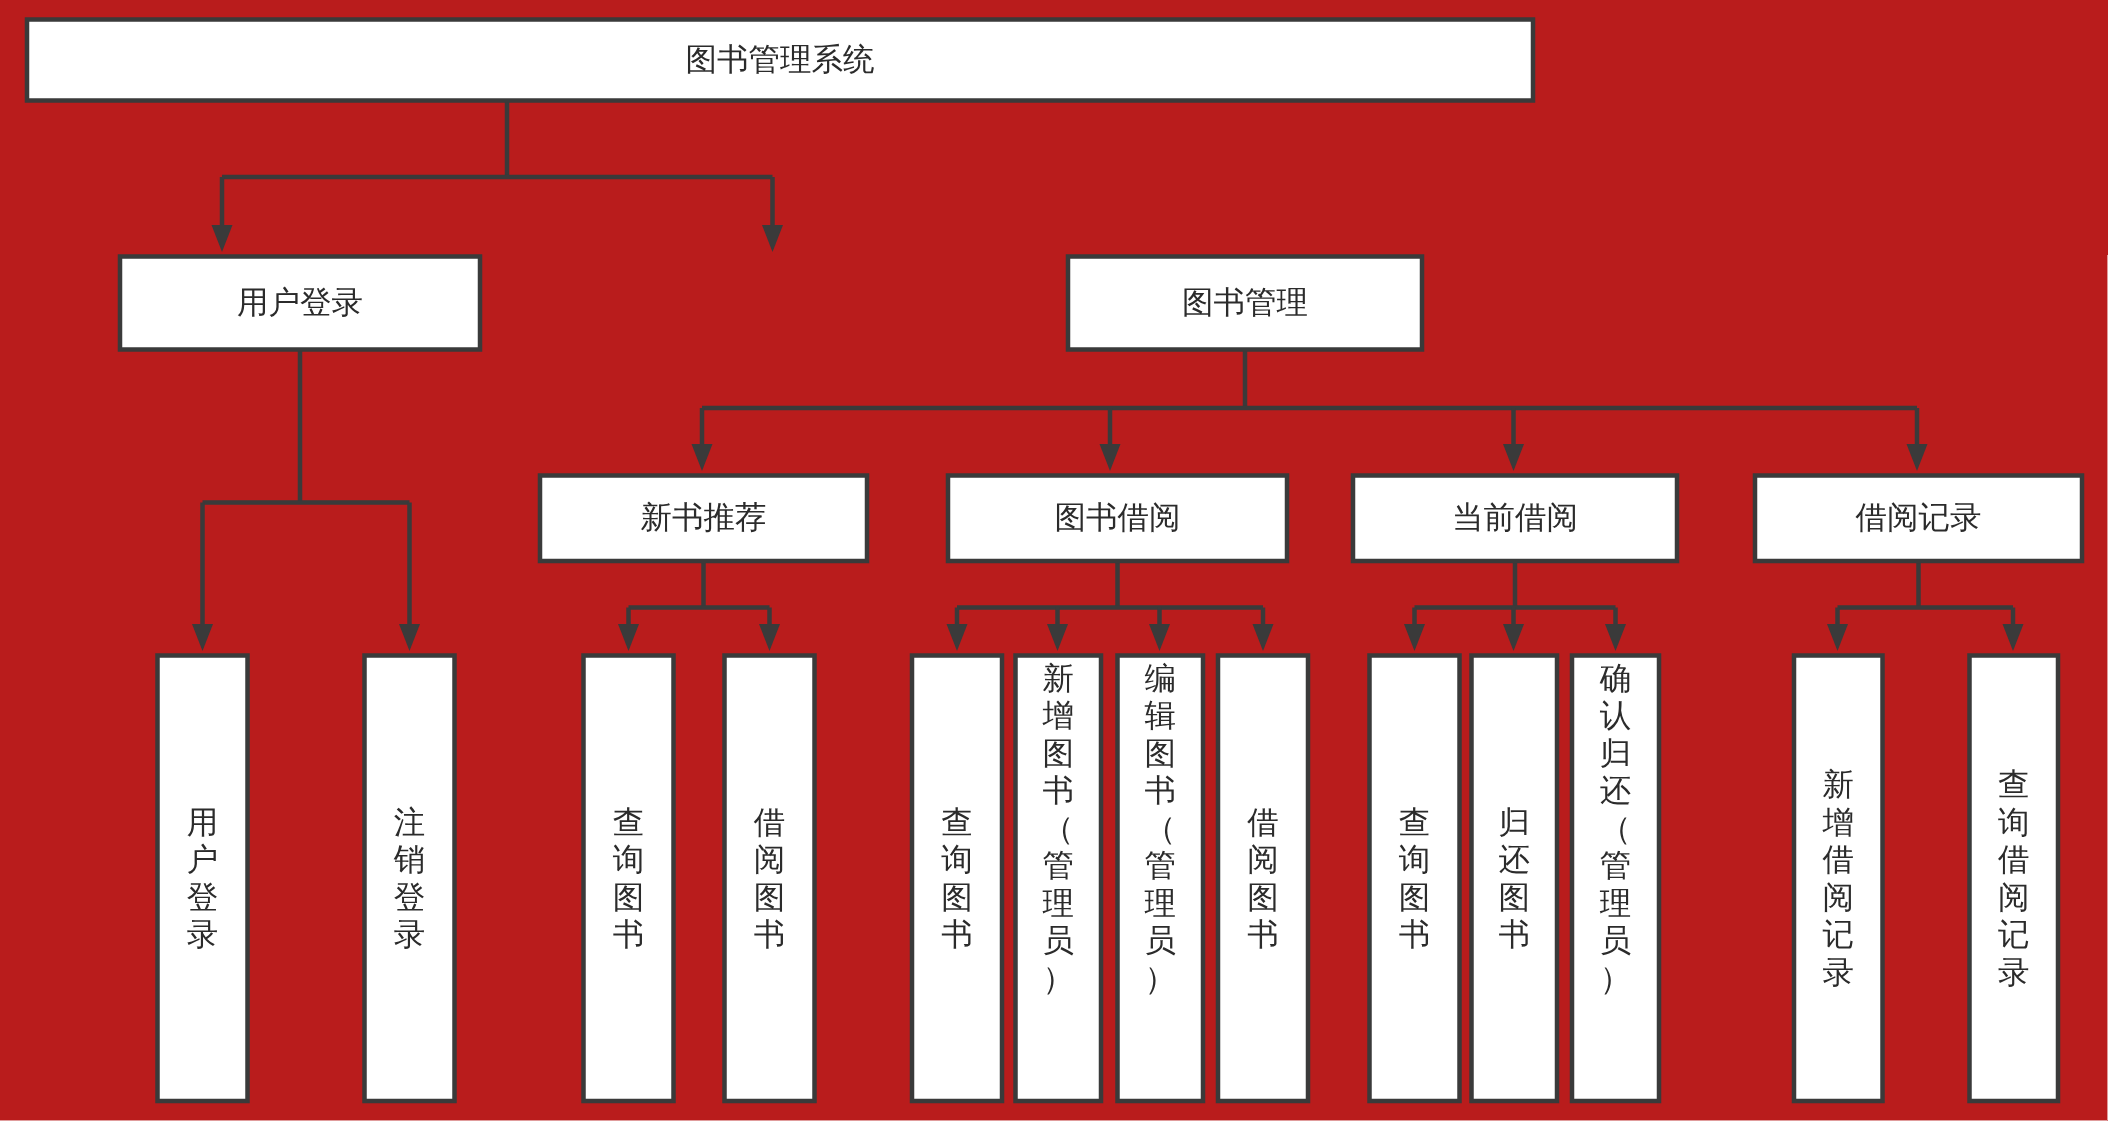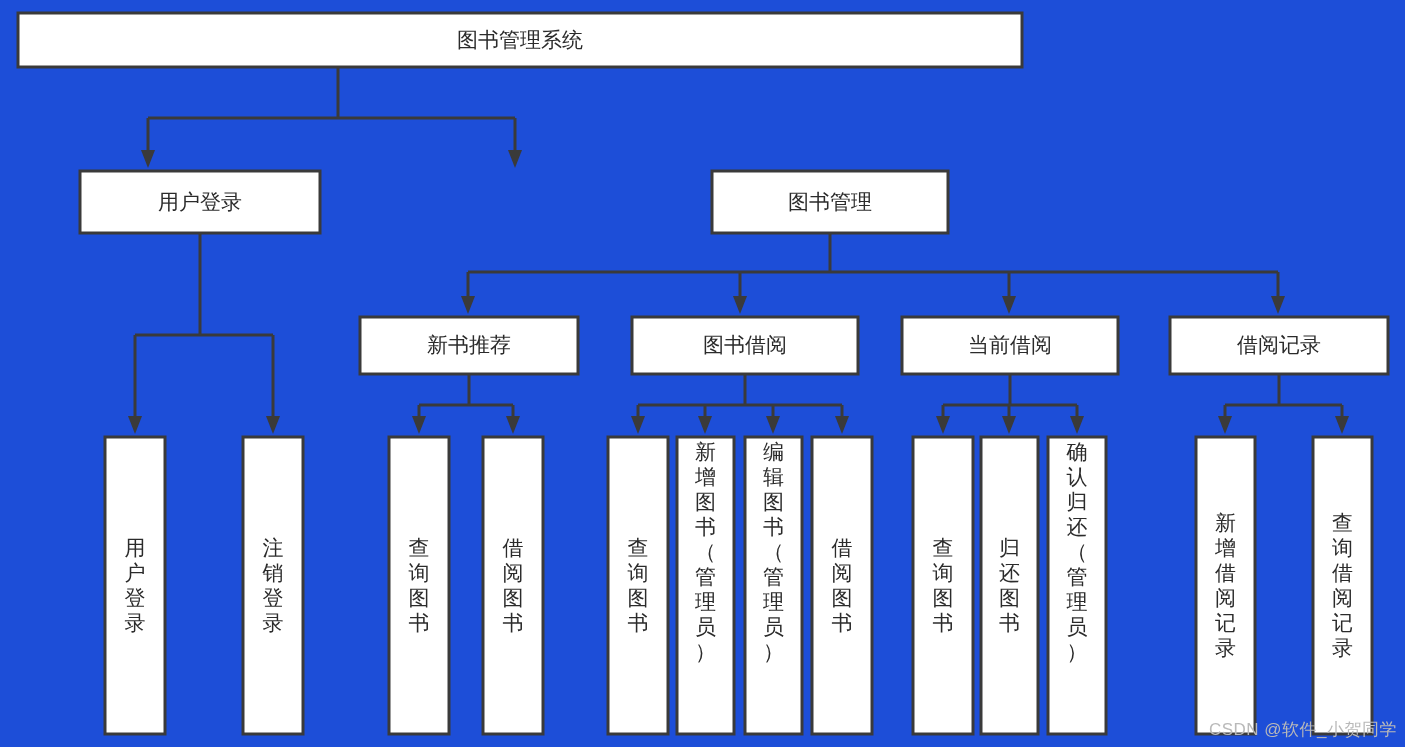--- a/index.html
+++ b/index.html
@@ -11,21 +11,21 @@
   body {
     width: 1405px;
     height: 747px;
     font-family: "Liberation Sans", "DejaVu Sans", sans-serif;
     overflow: hidden;
   }
   #diagram-root {
     position: relative;
     width: 1405px;
     height: 747px;
-    background: #1d4ed8;
+    background: #b91c1c;
   }
   svg#tree-svg {
     position: absolute;
     left: 0;
     top: 0;
     width: 1405px;
     height: 747px;
     display: block;
   }
   .node-box {
@@ -217,14 +217,13 @@
         <g>
           <rect x="1196" y="437" width="59" height="297" class="node-box"></rect>
           <text x="1225.5" y="530" class="node-label-vertical"><tspan x="1225.5" dy="0">新</tspan><tspan x="1225.5" dy="25">增</tspan><tspan x="1225.5" dy="25">借</tspan><tspan x="1225.5" dy="25">阅</tspan><tspan x="1225.5" dy="25">记</tspan><tspan x="1225.5" dy="25">录</tspan></text>
         </g>
         <g>
           <rect x="1313" y="437" width="59" height="297" class="node-box"></rect>
           <text x="1342.5" y="530" class="node-label-vertical"><tspan x="1342.5" dy="0">查</tspan><tspan x="1342.5" dy="25">询</tspan><tspan x="1342.5" dy="25">借</tspan><tspan x="1342.5" dy="25">阅</tspan><tspan x="1342.5" dy="25">记</tspan><tspan x="1342.5" dy="25">录</tspan></text>
         </g>
       </g>
   </svg>
-  <div class="watermark-text">CSDN @软件_小贺同学</div>
 </div>
 
 </body></html>

